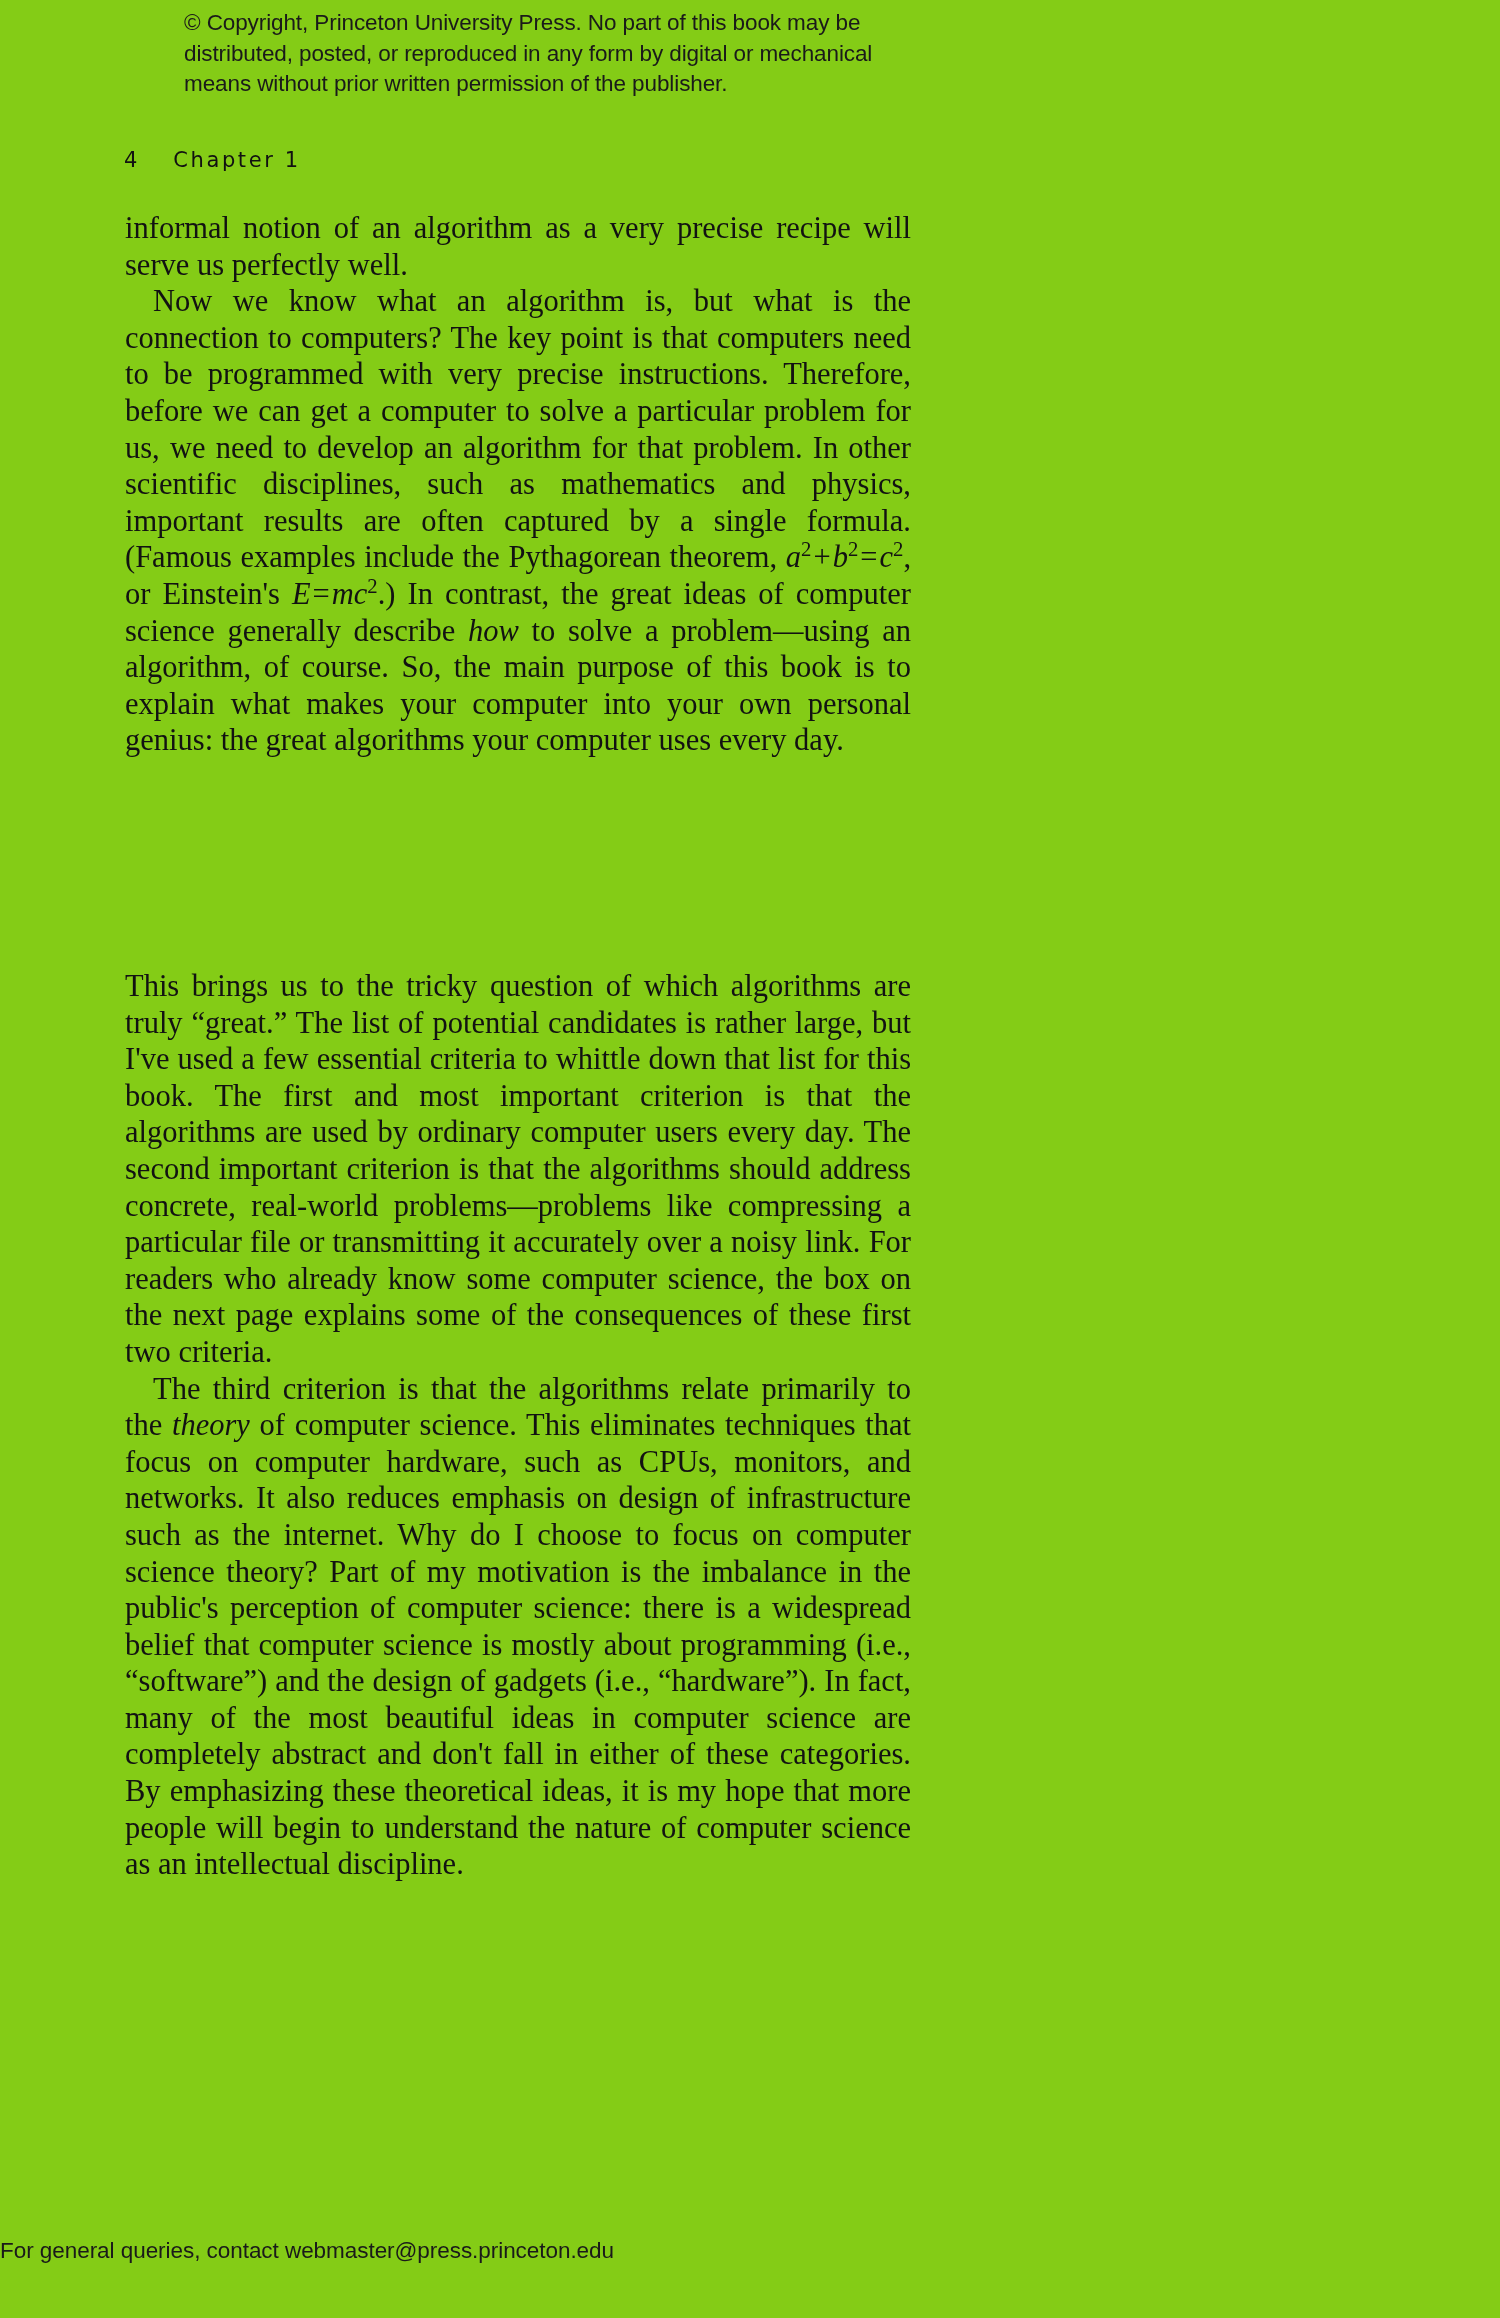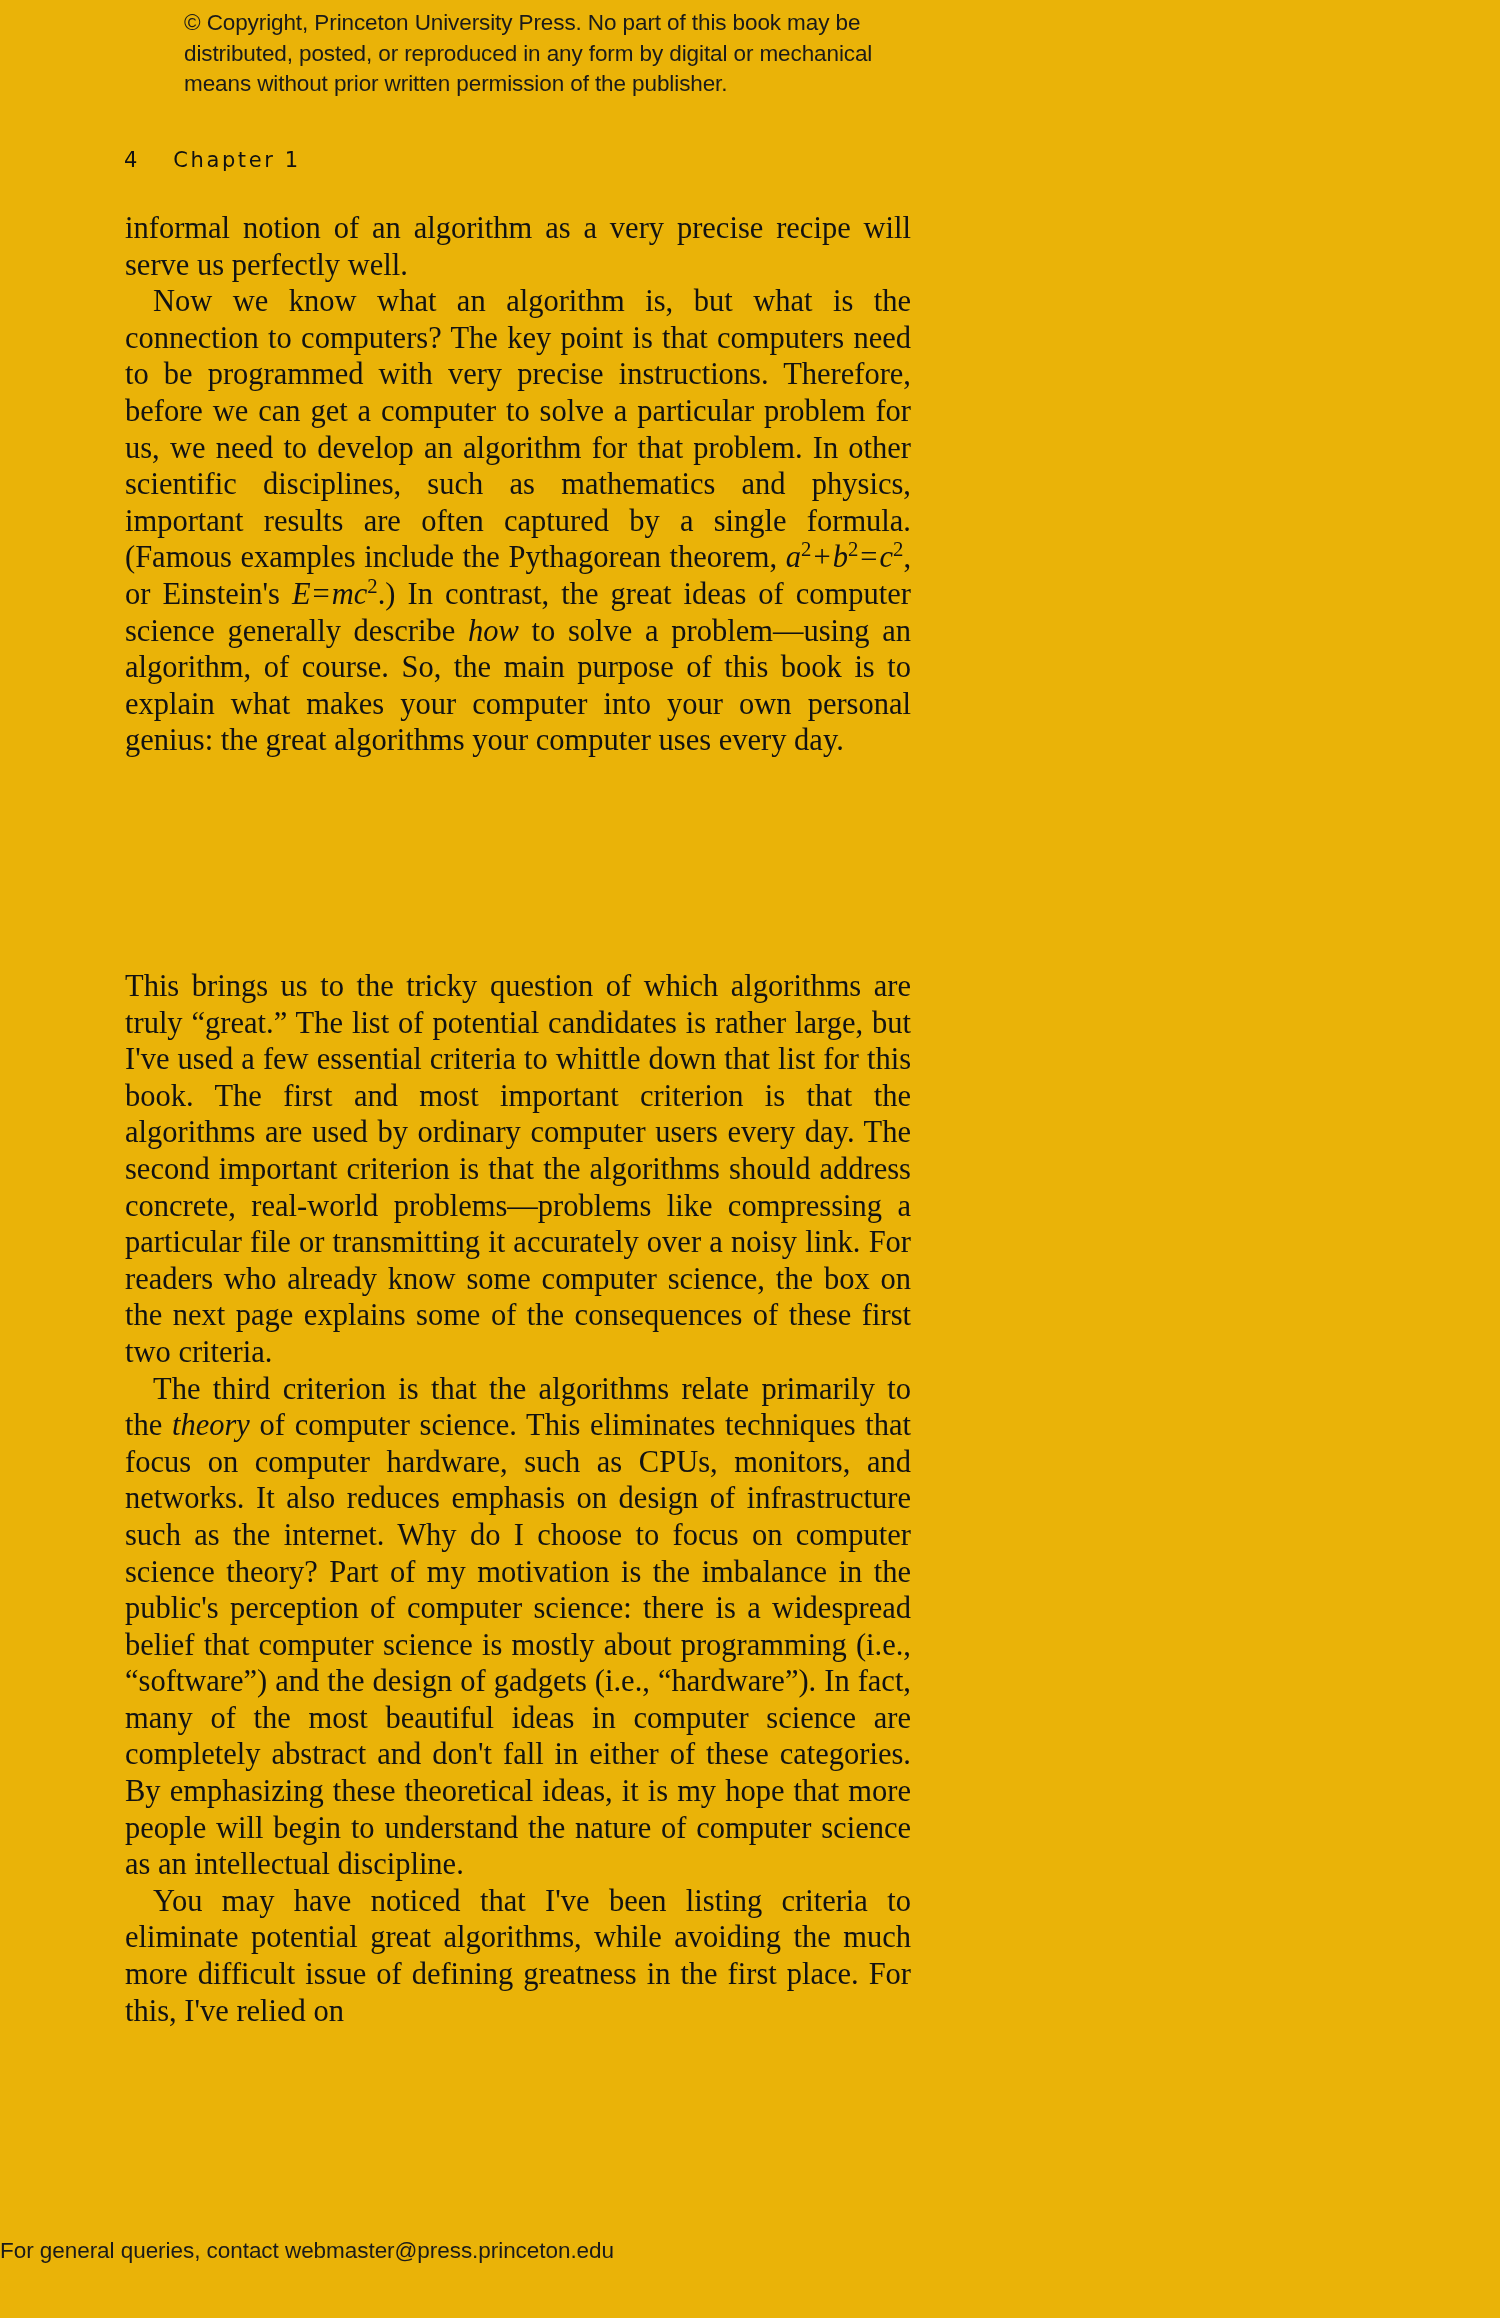--- a/index.html
+++ b/index.html
@@ -4,21 +4,21 @@
 <style>
   html, body {
     margin: 0;
     padding: 0;
     background: #ffffff;
   }
   .page {
     position: relative;
     width: 1500px;
     height: 2318px;
-    background: #eab308;
+    background: #84cc16;
     overflow: hidden;
     font-family: "Liberation Serif", "DejaVu Serif", serif;
     color: #111111;
   }
 
   
   .copyright {
     position: absolute;
     left: 184px;
     top: 8px;
@@ -118,19 +118,18 @@
 
   </div>
 
 
   <div class="body-col" style="top: 968px;">
 
     <p class="bt"><span>This brings us to the tricky question of which algorithms are truly “great.” The list of potential candidates is rather large, but I've used a few essential criteria to whittle down that list for this book. The first and most important criterion is that the algorithms are used by ordinary computer users every day. The second important criterion is that the algorithms should address concrete, real-world problems—problems like compressing a particular file or transmitting it accurately over a noisy link. For readers who already know some computer science, the box on the next page explains some of the consequences of these first two criteria.</span></p>
 
     <p class="bt indent"><span>The third criterion is that the algorithms relate primarily to the </span><em class="it">theory</em><span> of computer science. This eliminates techniques that focus on computer hardware, such as CPUs, monitors, and networks. It also reduces emphasis on design of infrastructure such as the internet. Why do I choose to focus on computer science theory? Part of my motivation is the imbalance in the public's perception of computer science: there is a widespread belief that computer science is mostly about programming (i.e., “software”) and the design of gadgets (i.e., “hardware”). In fact, many of the most beautiful ideas in computer science are completely abstract and don't fall in either of these categories. By emphasizing these theoretical ideas, it is my hope that more people will begin to understand the nature of computer science as an intellectual discipline.</span></p>
 
-    <p class="bt indent"><span>You may have noticed that I've been listing criteria to eliminate potential great algorithms, while avoiding the much more difficult issue of defining greatness in the first place. For this, I've relied on</span></p>
 
   </div>
 
   <div class="footer">For general queries, contact webmaster@press.princeton.edu</div>
 
 </div>
 
 </body></html>

